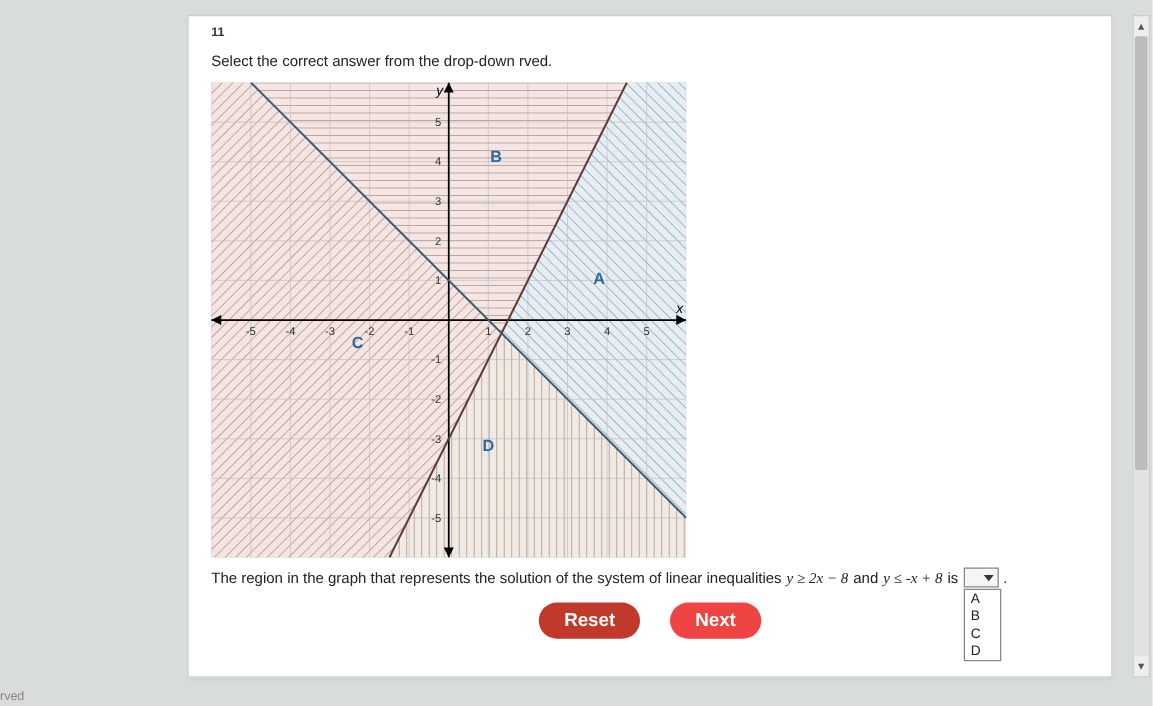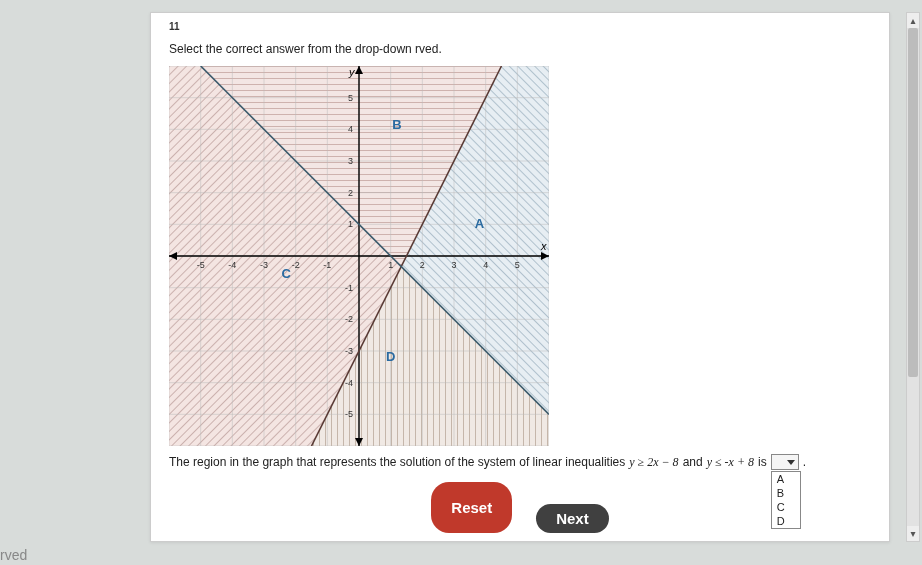--- a/index.html
+++ b/index.html
@@ -93,21 +93,21 @@
   .btn {
     padding: 6px 20px;
     border-radius: 18px;
     font-size: 15px;
     font-weight: bold;
     color: #fff;
     cursor: pointer;
     border: none;
   }
   .btn-reset { background: #c0392b; }
-  .btn-next  { background: #404040; margin-top: 22px; }
+  .btn-next  { background: #ef4444; }
   .scrollbar {
     position: absolute;
     right: 2px;
     top: 12px;
     width: 14px;
     height: 530px;
     background: #eee;
     border: 1px solid #ccc;
     display: flex;
     flex-direction: column;
@@ -131,21 +131,21 @@
     left: 1px; right: 1px;
     top: 0;
     height: 70%;
     background: #bcbcbc;
     border-radius: 2px;
   }
   .footer-text {
     position: absolute;
     left: 0;
     bottom: 2px;
-    font-size: 14px;
+    font-size: 10px;
     color: #888;
   }
 </style>
 </head>
 <body>
 
 <div class="page-wrap">
   <div class="qnum">11</div>
   <div class="instruction">Select the correct answer from the drop-down rved.</div>
 

